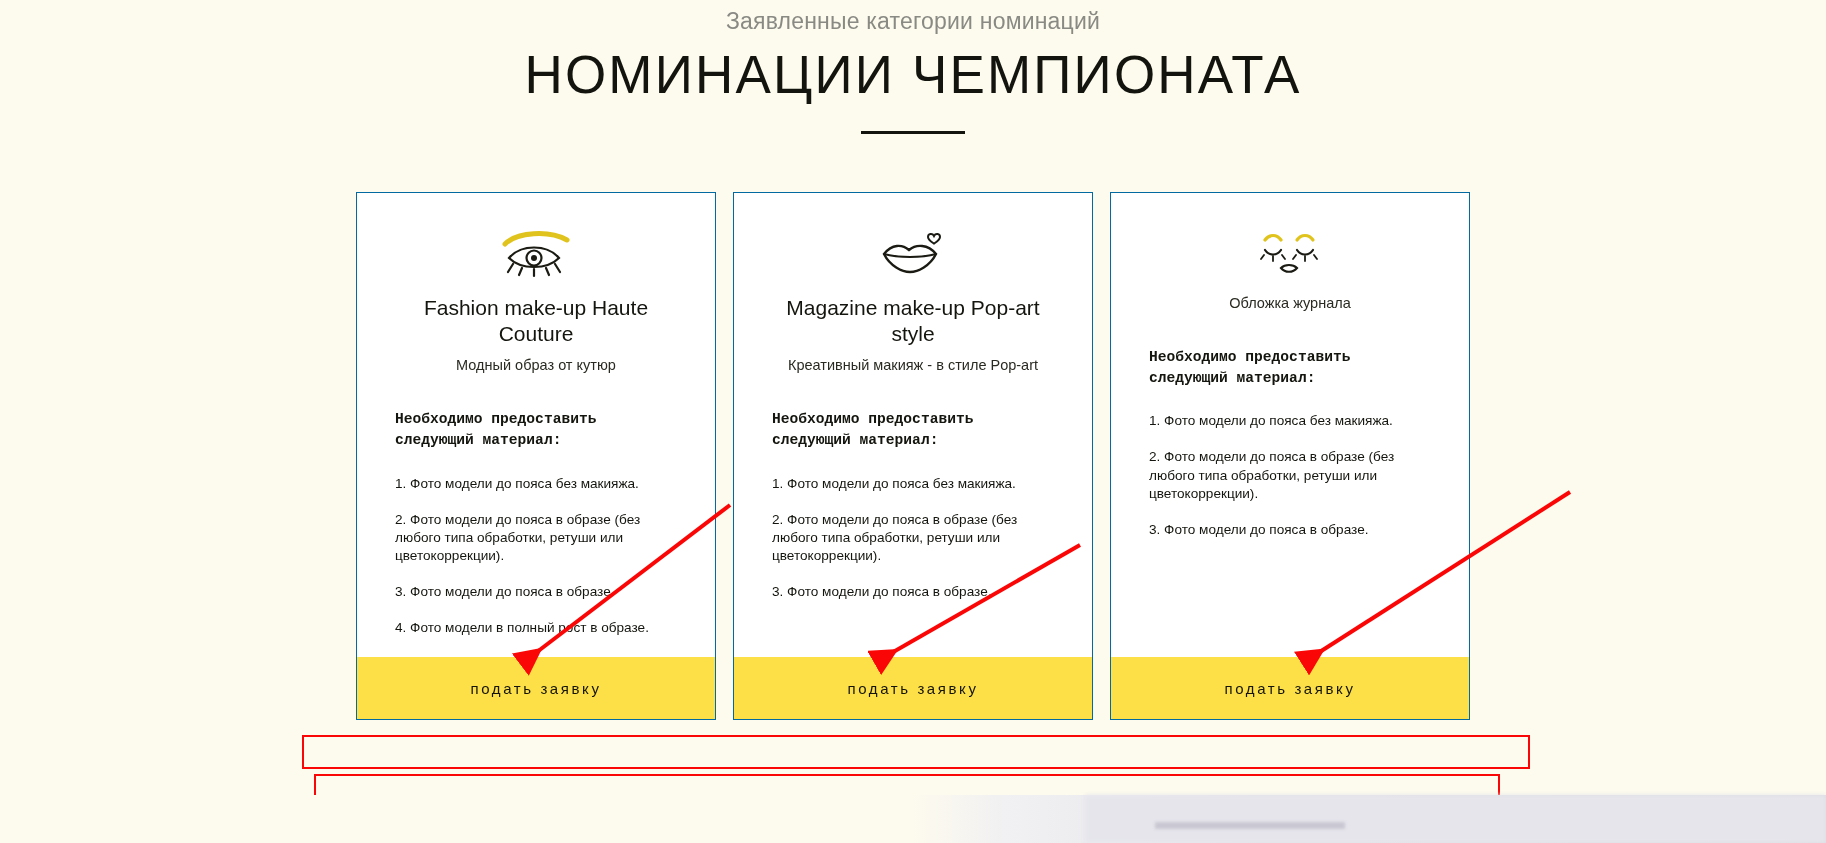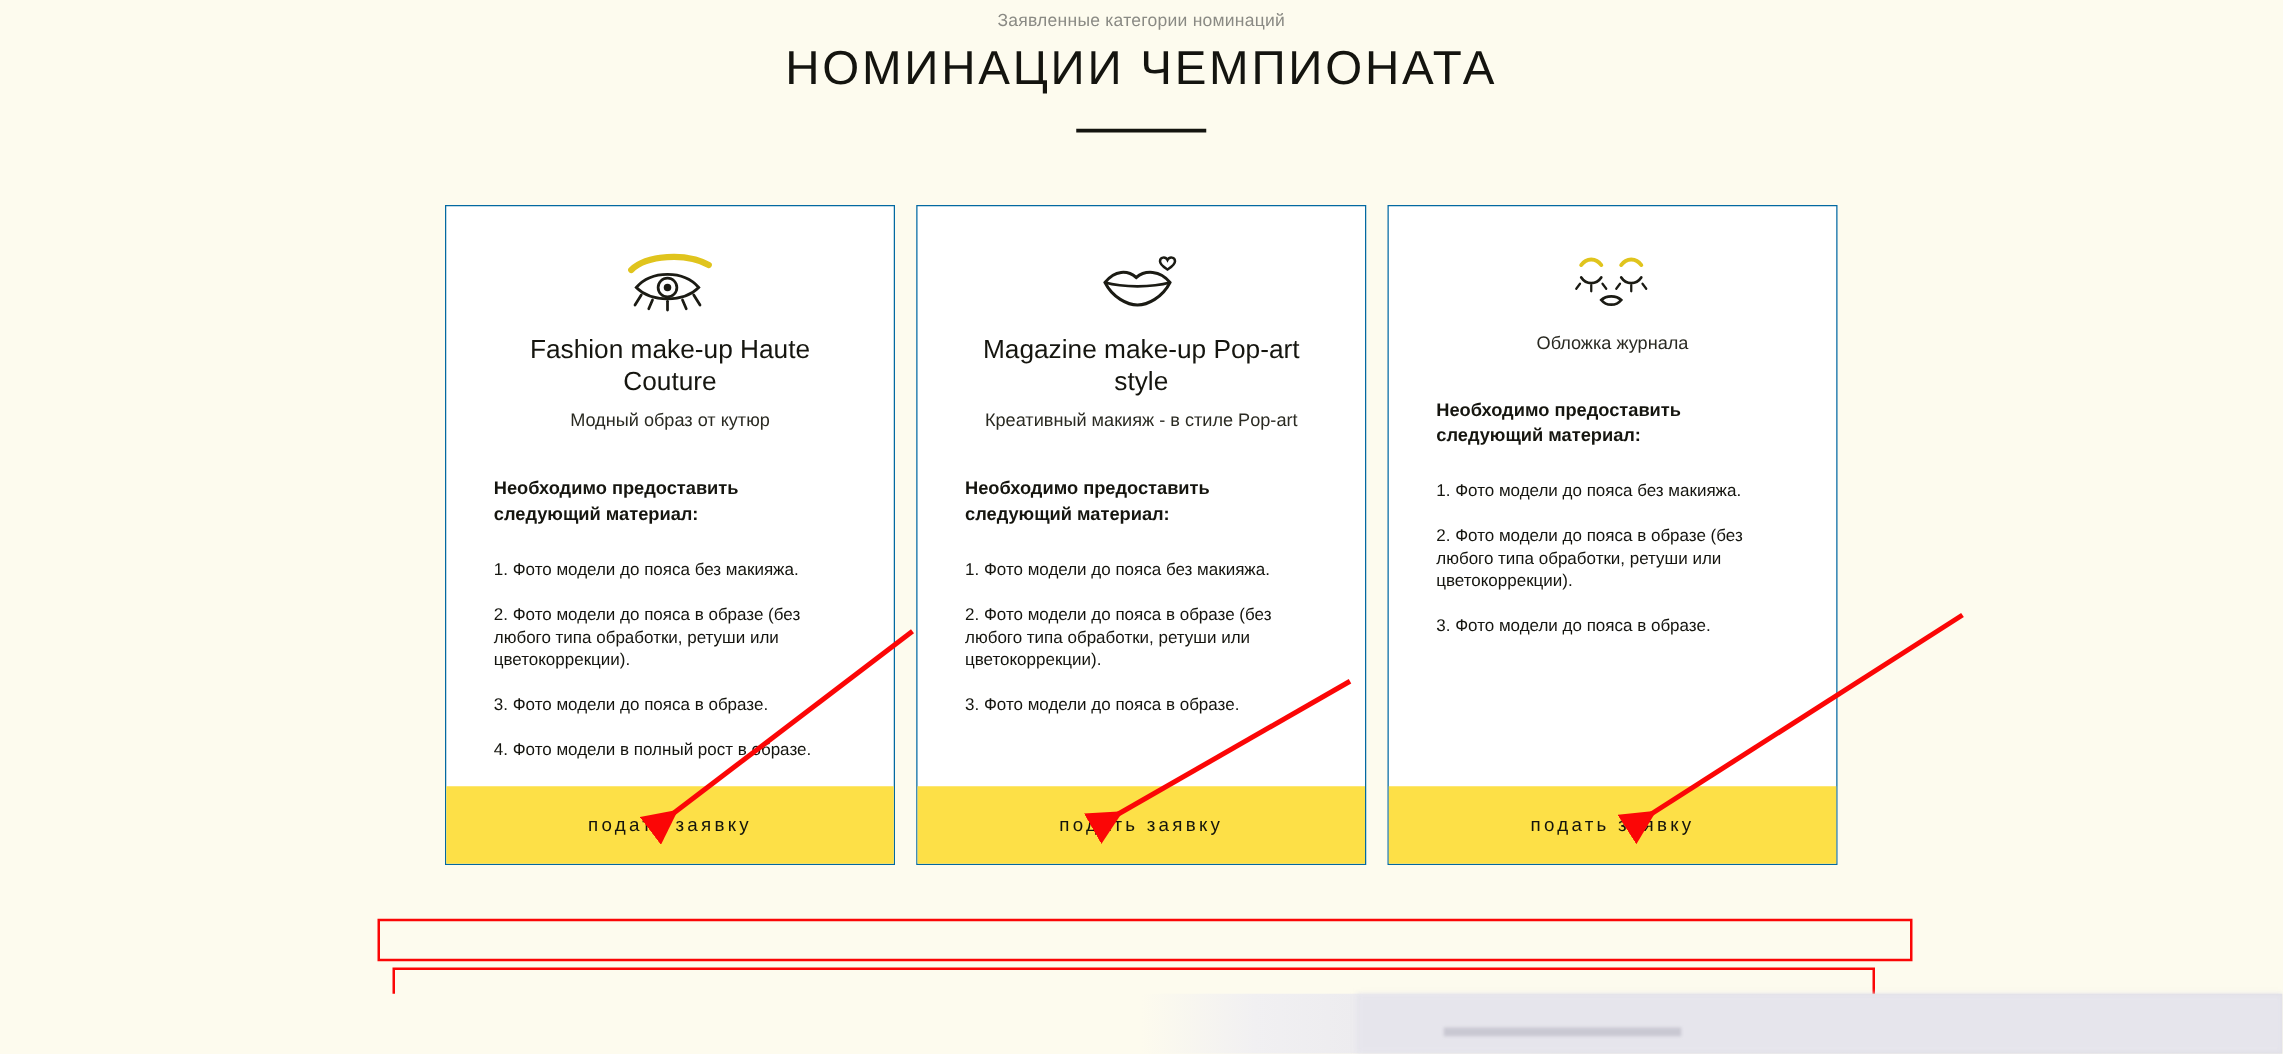--- a/index.html
+++ b/index.html
@@ -19,28 +19,28 @@
     position: relative;
     width: 1826px;
     height: 843px;
   }
   
   .header {
     padding-top: 8px;
     text-align: center;
   }
   .subtitle {
-    font-size: 14px;
+    font-size: 23px;
     color: #8a8a84;
     letter-spacing: 0.2px;
     margin: 0 0 10px 0;
     font-weight: 400;
   }
   .title {
-    font-size: 38px;
+    font-size: 53px;
     letter-spacing: 2.2px;
     font-weight: 400;
     color: #14140f;
     margin: 0;
     line-height: 1.15;
   }
   .title-rule {
     width: 104px;
     height: 3px;
     background: #14140f;
@@ -85,20 +85,21 @@
     font-size: 14.5px;
     color: #2a2a22;
     margin: 0 0 36px 0;
   }
   .card-req {
     font-size: 14.6px;
     font-weight: 700;
     line-height: 1.42;
     color: #15150f;
     margin: 0 0 24px 0;
+    font-family: Liberation Mono, monospace;
   }
   .card-item {
     font-size: 13.6px;
     line-height: 1.33;
     color: #15150f;
     margin: 0 0 18px 0;
   }
   .card-item:last-child {
     margin-bottom: 0;
   }

